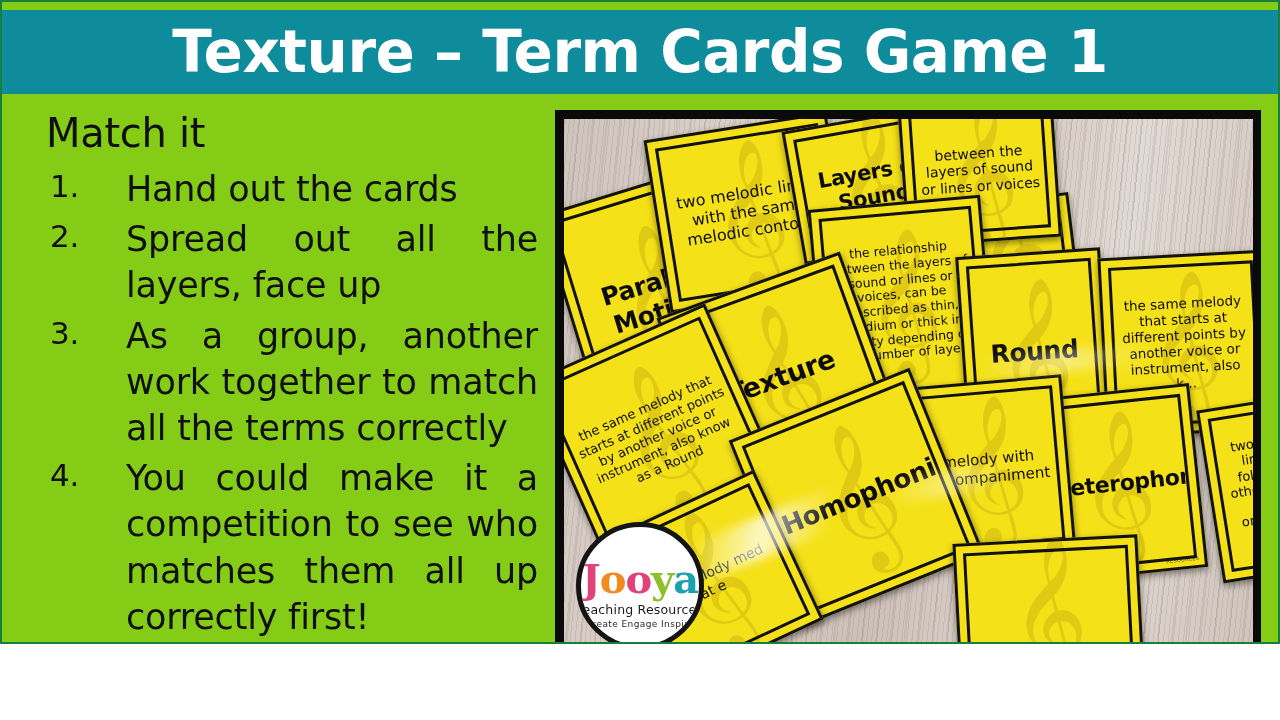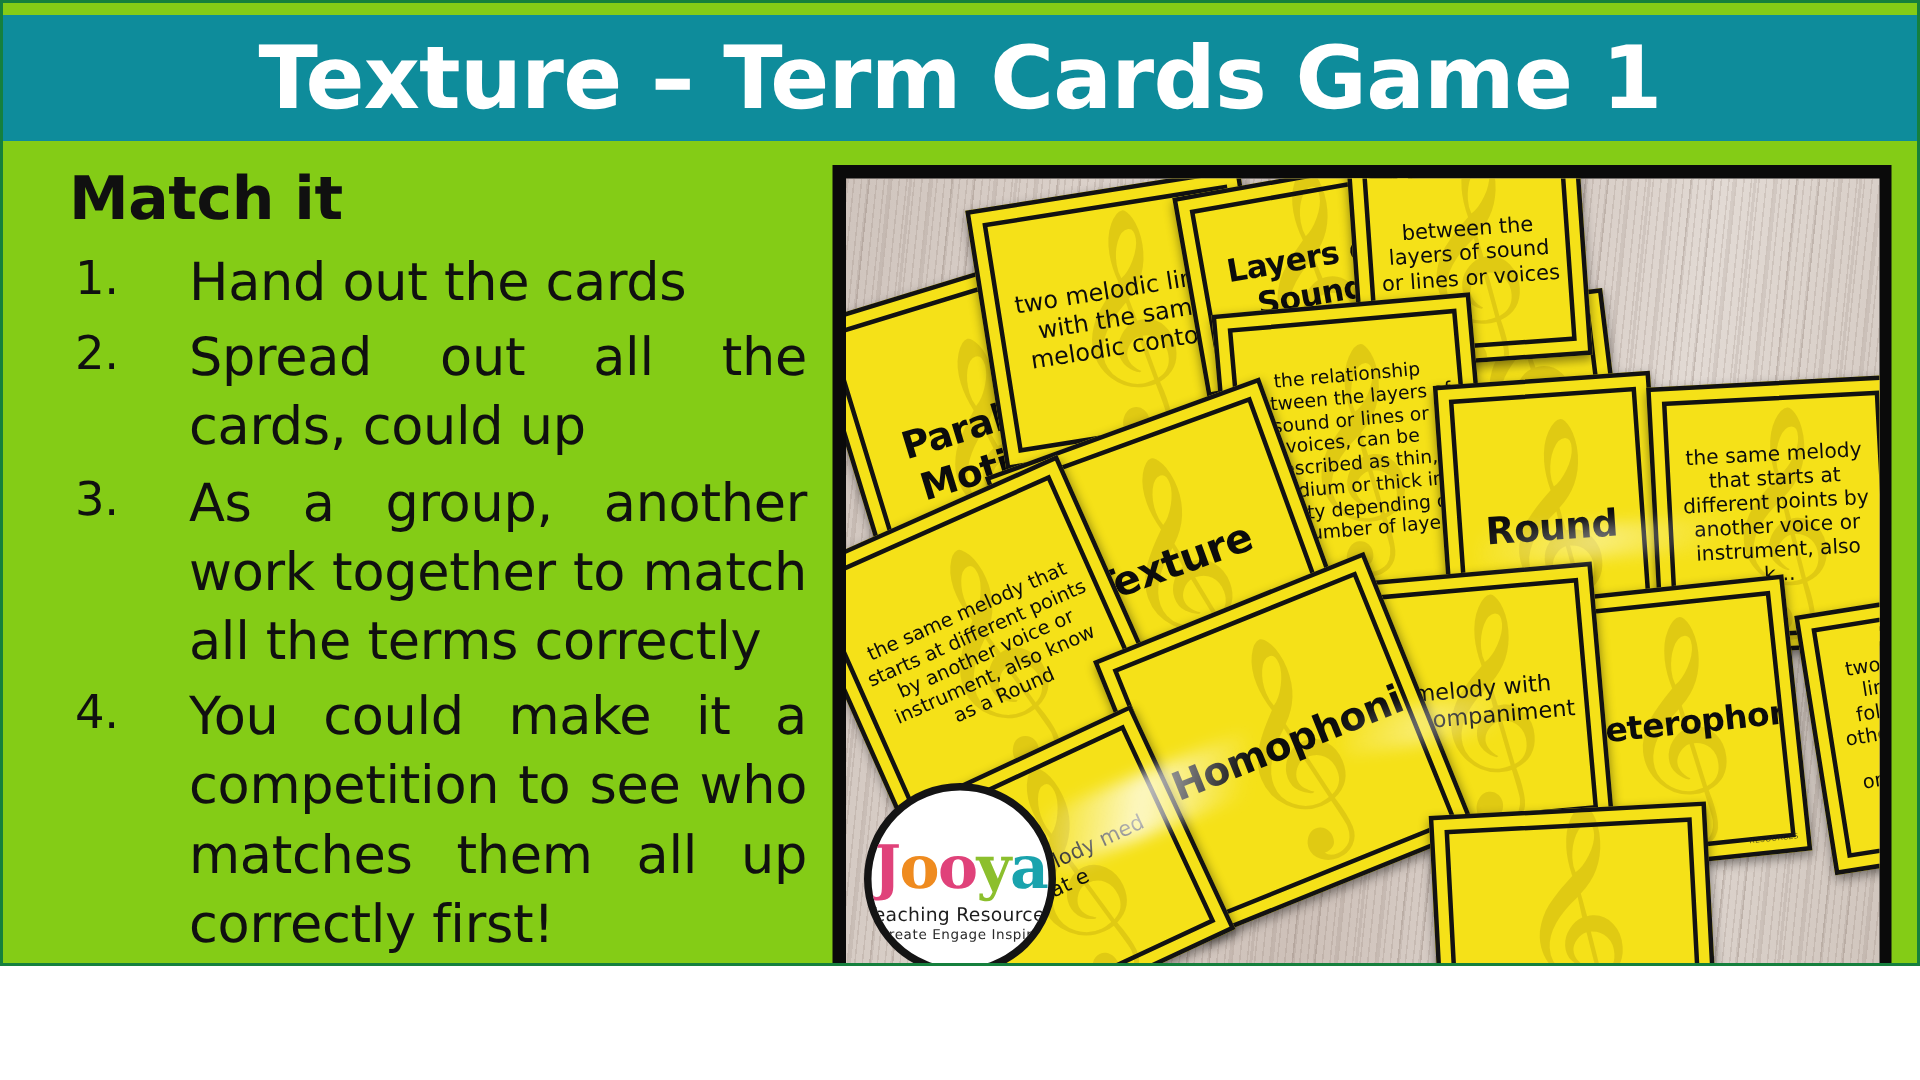--- a/index.html
+++ b/index.html
@@ -40,21 +40,21 @@
 
   
   #left-col {
     position: absolute;
     left: 44px; top: 108px;
     width: 492px;
   }
   #heading {
     font-family: "DejaVu Sans", sans-serif;
     font-size: 40px;
-    font-weight: 700;
+    font-weight: 400;
     color: #101010;
     line-height: 1.15;
     margin-bottom: 10px;
     letter-spacing: -0.3px;
   }
   ol#steps {
     list-style: none;
     counter-reset: stepcount;
   }
   ol#steps > li {
@@ -231,21 +231,21 @@
     <div id="title-text">Texture – Term Cards Game 1</div>
   </div>
 
   <div id="left-col">
     <div id="heading">Match it</div>
     <ol id="steps">
       <li>
           <span>Hand out the cards</span>
         </li>
       <li>
-          <span>Spread out all the cards, could up</span>
+          <span>Spread out all the layers, face up</span>
         </li>
       <li>
           <span>As a group, another work together to match all the terms correctly</span>
         </li>
       <li>
           <span>You could make it a competition to see who matches them all up correctly first!</span>
         </li>
     </ol>
   </div>
 

